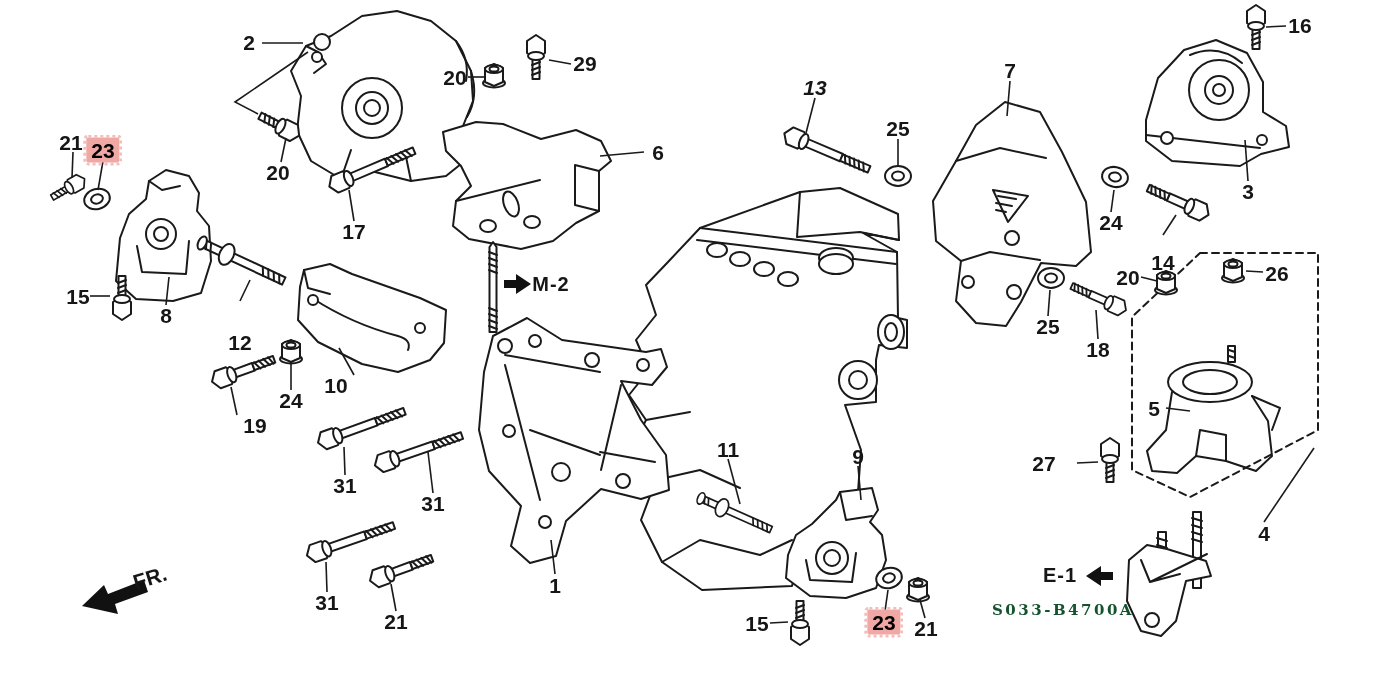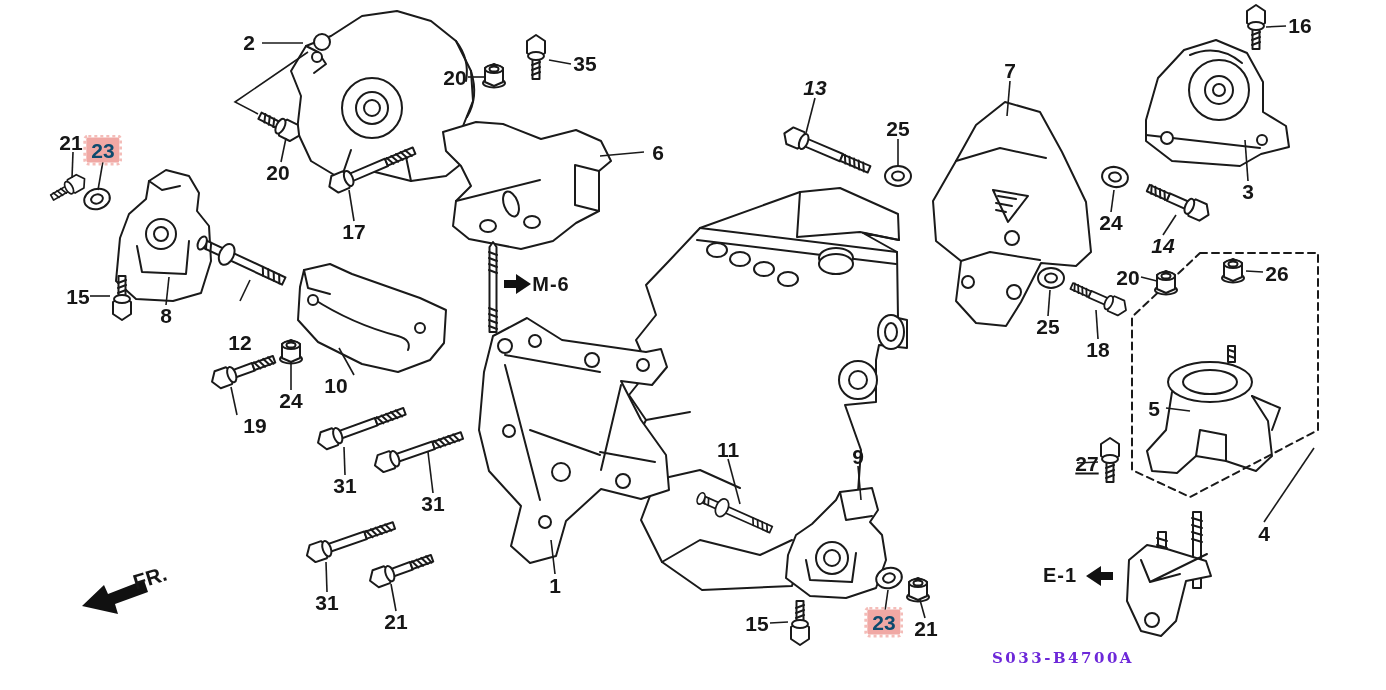--- a/index.html
+++ b/index.html
@@ -3,29 +3,29 @@
 <meta charset="utf-8">
 <style>
   html,body{margin:0;padding:0;background:#fff;}
   .stage{position:relative;width:1386px;height:690px;background:#ffffff;overflow:hidden;
          font-family:"Liberation Sans",sans-serif;}
   .stage svg{position:absolute;left:0;top:0;}
   #callout-layer{position:absolute;left:0;top:0;width:100%;height:100%;}
   .callout{position:absolute;transform:translate(-50%,-50%);
            font:bold 21px "Liberation Sans",sans-serif;color:#161616;
            line-height:1;white-space:nowrap;cursor:pointer;}
-  .callout.highlighted{background:#f0a8a4;color:#0c4a6e;padding:2px 5px;border-radius:2px;
+  .callout.highlighted{background:#f0a8a4;color:#000000;padding:2px 5px;border-radius:2px;
            outline:3px dotted #f4bdb9;outline-offset:0px;}
   .marker{position:absolute;transform:translate(-50%,-50%);color:#161616;
           font:bold 20px "Liberation Sans",sans-serif;white-space:nowrap;}
   #fr-label{left:150px;top:578px;transform:translate(-50%,-50%) rotate(-17deg);font-size:21px;}
   #m2-label{left:551px;top:284px;letter-spacing:1px;}
   #e14-label{left:1060px;top:575px;letter-spacing:1px;}
   #diagram-code{left:1063px;top:610px;font:bold 15px "DejaVu Serif",serif;
-                letter-spacing:2.5px;color:#6d28d9;margin-top:48px;}
+                letter-spacing:2.5px;color:#14532d;}
 </style>
 </head>
 <body>
 
 <div class="stage">
 
 <svg width="1386" height="690" viewBox="0 0 1386 690">
   <defs>
     <g id="hexhead">
       <polygon points="-11,-9 1,-9 7,0 1,9 -11,9 -17,0"></polygon>
@@ -319,21 +319,21 @@
   <g fill="#111111" stroke="none">
     <path d="M82,606 L104,585 L108,594 L144,580 L148,592 L115,604 L118,614 Z"></path>
     <path d="M504,280 L516,280 L516,274 L531,284 L516,294 L516,288 L504,288 Z"></path>
     <path d="M1113,572 L1101,572 L1101,566 L1086,576 L1101,586 L1101,580 L1113,580 Z"></path>
   </g>
 </svg>
 
 <div id="callout-layer">
       <div class="callout" style="left: 249px; top: 42px;">2</div>
       <div class="callout" style="left: 455px; top: 77px;">20</div>
-      <div class="callout" style="left: 585px; top: 63px;">35</div>
+      <div class="callout" style="left: 585px; top: 63px;">29</div>
       <div class="callout" style="left: 278px; top: 172px;">20</div>
       <div class="callout" style="left: 71px; top: 142px;">21</div>
       <div class="callout highlighted" style="left: 103px; top: 150px;">23</div>
       <div class="callout" style="left: 78px; top: 296px;">15</div>
       <div class="callout" style="left: 166px; top: 315px;">8</div>
       <div class="callout" style="left: 240px; top: 311px; margin-top: 31px;">12</div>
       <div class="callout" style="left: 354px; top: 231px;">17</div>
       <div class="callout" style="left: 658px; top: 152px;">6</div>
       <div class="callout" style="left: 336px; top: 385px;">10</div>
       <div class="callout" style="left: 237px; top: 425px; margin-left: 18px;">19</div>
@@ -348,26 +348,26 @@
       <div class="callout" style="left: 757px; top: 623px;">15</div>
       <div class="callout highlighted" style="left: 884px; top: 622px;">23</div>
       <div class="callout" style="left: 926px; top: 628px;">21</div>
       <div class="callout" style="left: 815px; top: 87px; font-style: italic;">13</div>
       <div class="callout" style="left: 898px; top: 128px;">25</div>
       <div class="callout" style="left: 1010px; top: 70px;">7</div>
       <div class="callout" style="left: 1048px; top: 326px;">25</div>
       <div class="callout" style="left: 1300px; top: 25px;">16</div>
       <div class="callout" style="left: 1248px; top: 191px;">3</div>
       <div class="callout" style="left: 1111px; top: 222px;">24</div>
-      <div class="callout" style="left: 1163px; top: 245px; font-style: italic;">14</div>
+      <div class="callout" style="left: 1163px; top: 262px;">14</div>
       <div class="callout" style="left: 1128px; top: 277px;">20</div>
       <div class="callout" style="left: 1277px; top: 273px;">26</div>
       <div class="callout" style="left: 1098px; top: 349px;">18</div>
       <div class="callout" style="left: 1154px; top: 408px;">5</div>
       <div class="callout" style="left: 1264px; top: 533px;">4</div>
-      <div class="callout" style="left: 1087px; top: 463px; text-decoration: underline;">27</div>
+      <div class="callout" style="left: 1044px; top: 463px;">27</div>
     </div>
 <div class="marker" id="fr-label">FR.</div>
-<div class="marker" id="m2-label">M-6</div>
+<div class="marker" id="m2-label">M-2</div>
 <div class="marker" id="e14-label">E-1</div>
 <div class="marker" id="diagram-code">S033-B4700A</div>
 
 </div>
 
 </body></html>

